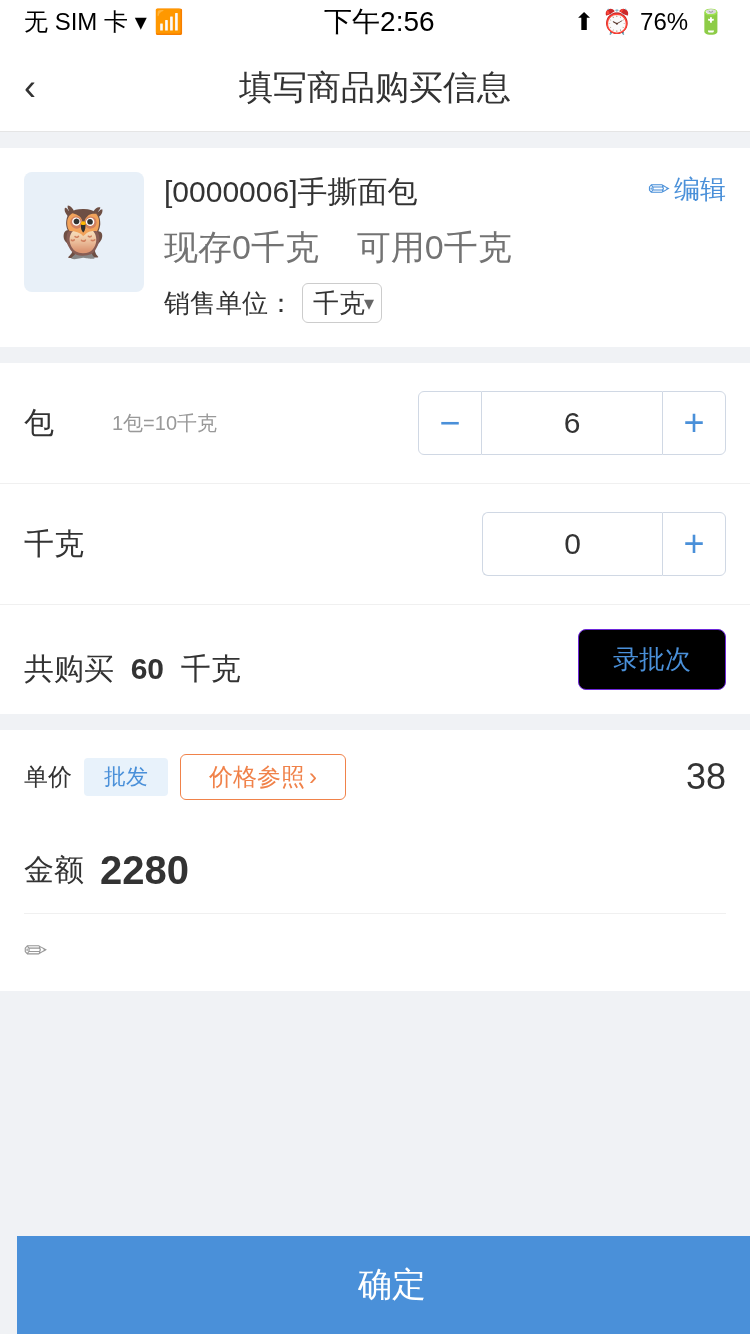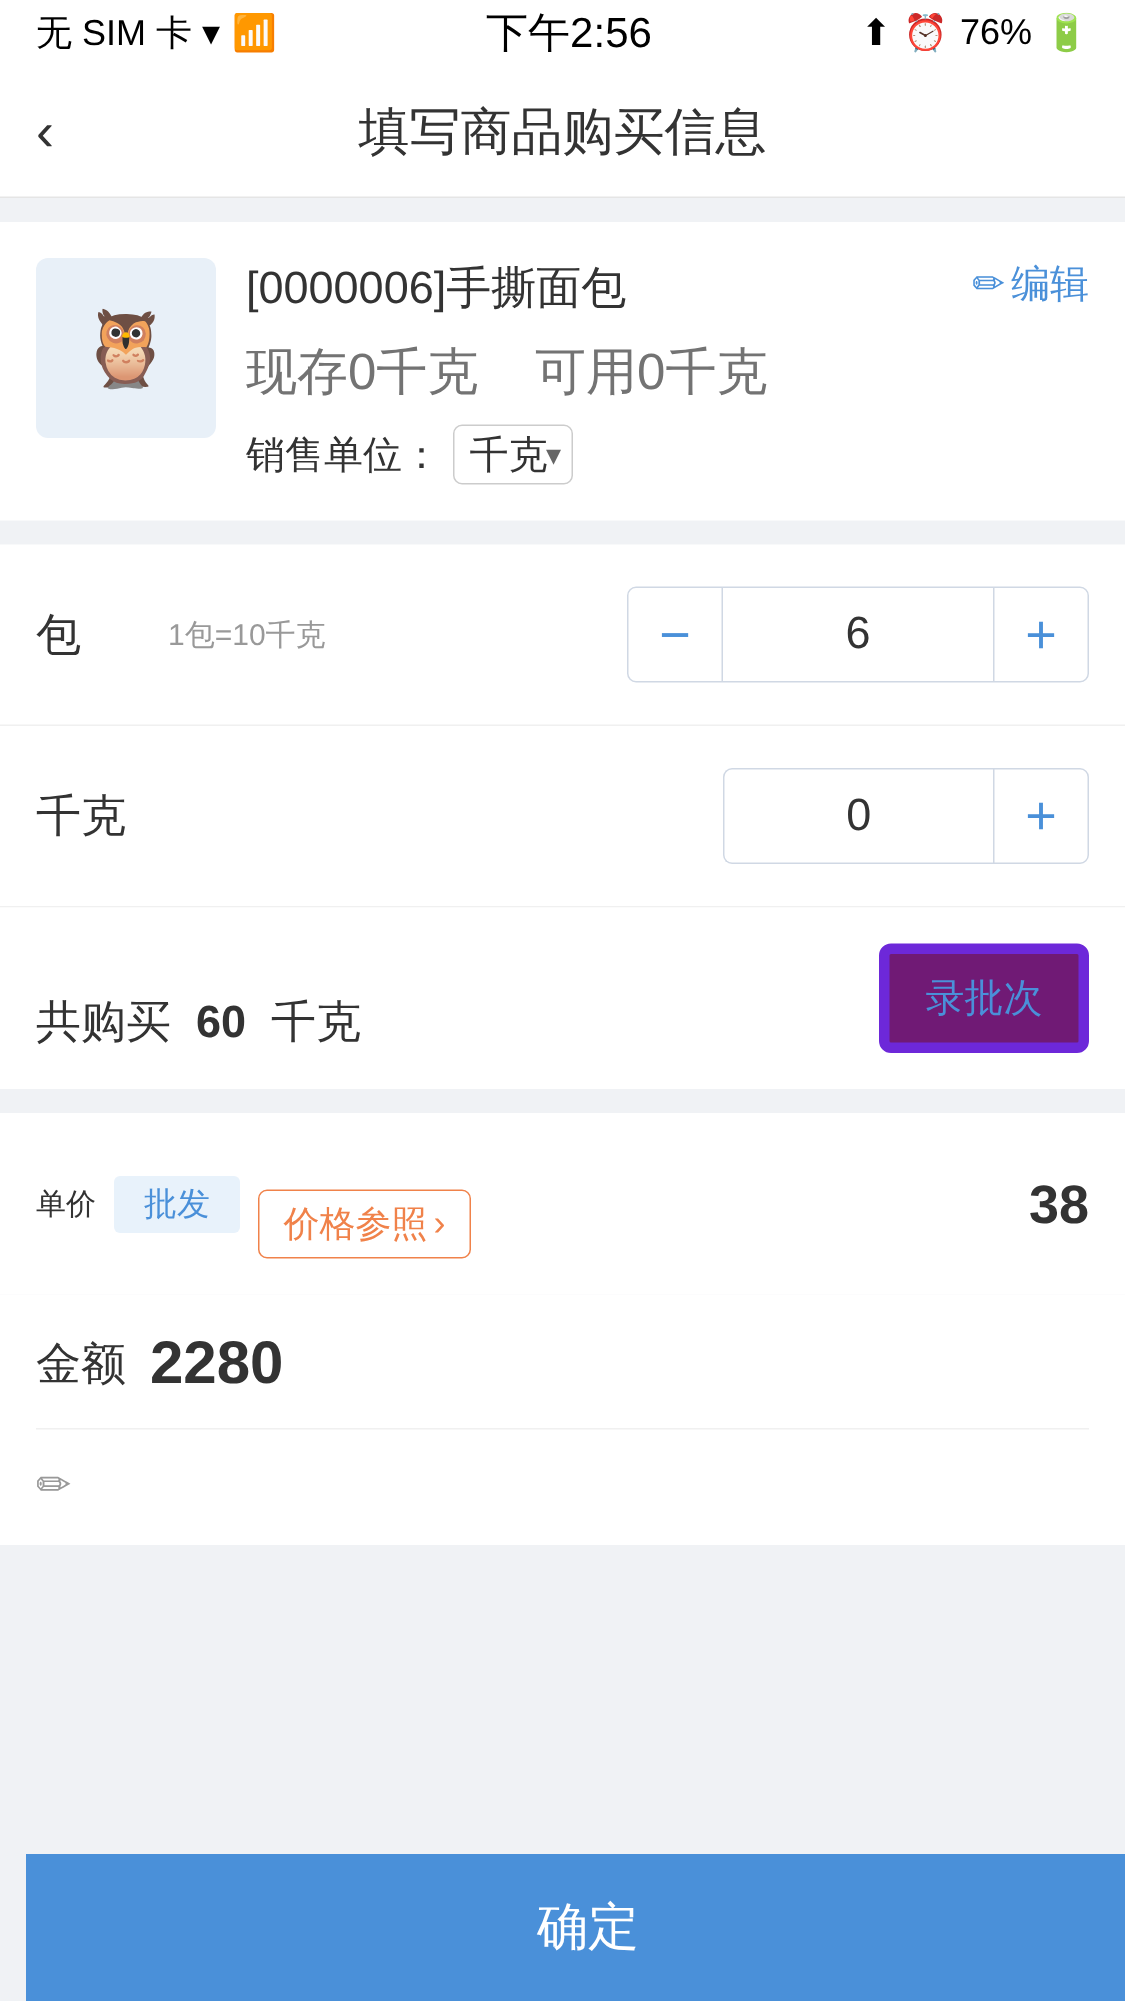--- a/index.html
+++ b/index.html
@@ -217,73 +217,72 @@
     }
     .total-text {
       font-size: 30px;
       color: #333;
     }
     .total-text strong {
       font-size: 30px;
       font-weight: 600;
     }
     .batch-btn {
-      border: 7px solid #6d28d9;
+      border: 1px solid #6d28d9;
       border-radius: 8px;
-      padding: 12px 24px;
+      padding: 12px 34px;
       font-size: 26px;
       color: #4a90d9;
-      background: #701a75;
+      background: #000000;
       cursor: pointer;
     }
 
     
     .divider {
       height: 16px;
       background: #f0f2f5;
     }
 
     
     .price-section {
       background: #fff;
       padding: 24px;
       display: flex;
       align-items: center;
     }
     .price-label {
-      font-size: 20px;
+      font-size: 24px;
       color: #333;
       margin-right: 12px;
     }
     .price-tag-batch {
       background: #e8f2fb;
       color: #4a90d9;
       font-size: 22px;
       padding: 4px 20px;
       border-radius: 4px;
       margin-right: 12px;
     }
     .price-ref-btn {
       border: 1px solid #f0824a;
       border-radius: 6px;
-      padding: 6px 16px;
+      padding: 6px 28px;
       font-size: 24px;
       color: #f0824a;
       background: #fff;
       display: flex;
       align-items: center;
       gap: 4px;
       cursor: pointer;
-      margin-top: 27px;
     }
     .price-value {
       margin-left: auto;
       font-size: 36px;
       color: #333;
-      font-weight: 700;
+      font-weight: 400;
     }
 
     
     .amount-section {
       background: #fff;
       padding: 24px 24px 0 24px;
       margin-top: 0;
     }
     .amount-row {
       display: flex;

